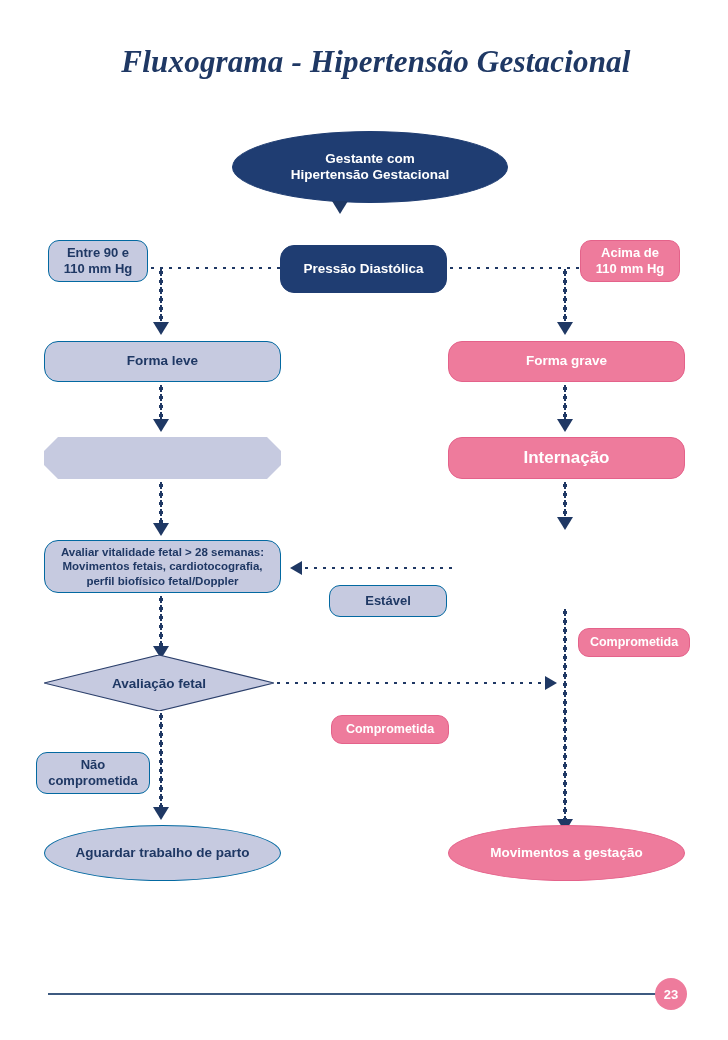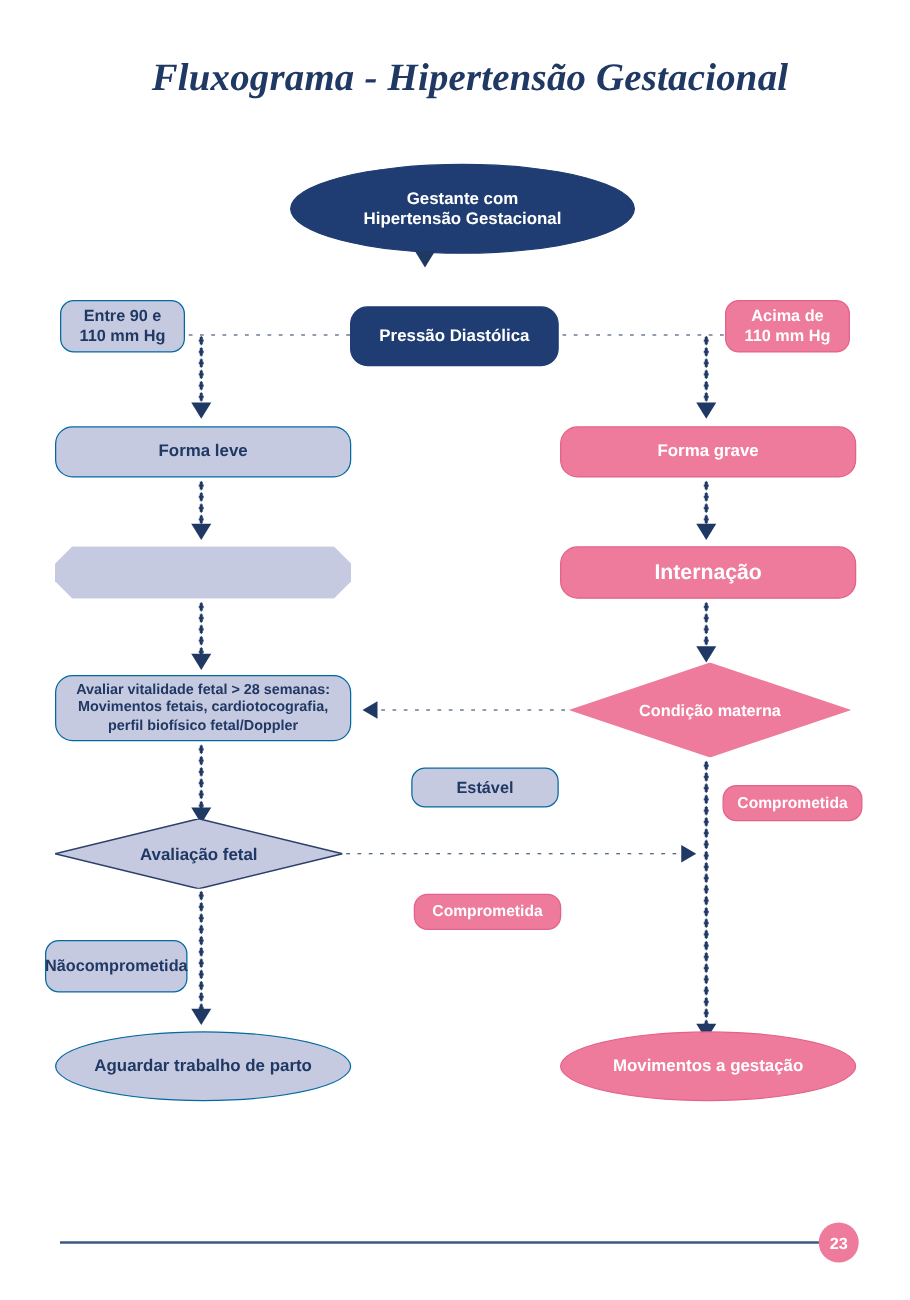--- a/index.html
+++ b/index.html
@@ -191,31 +191,25 @@
 
   <div class="vline" style="left:563px;top:481px;height:38px;"></div>
   <div class="arrow-d" style="left:557px;top:517px;"></div>
 
   <div class="node blue rrect" style="left:44px;top:540px;width:237px;height:53px;font-size:11.5px;flex-direction:column;">
     <span>Avaliar vitalidade fetal &gt; 28 semanas:</span>
     <span>Movimentos fetais, cardiotocografia,</span>
     <span>perfil biofísico fetal/Doppler</span>
   </div>
 
-  <div class="diamond" style="left:455px;top:530px;width:226px;height:76px;">
-    <svg width="226" height="76" viewBox="0 0 226 76">
-      <polygon points="113,0 226,38 113,76 0,38" fill="#EE7B9C"></polygon>
-    </svg>
-    <div class="dlabel" style="font-size:13px;color:#ffffff;">Condição materna</div>
-  </div>
 
   <div class="hline" style="left:302px;top:566px;width:155px;"></div>
   <div class="arrow-l" style="left:290px;top:561px;"></div>
 
-  <div class="node blue pill" style="left:329px;top:585px;width:118px;height:32px;font-size:13px;margin-top:29px;">
+  <div class="node blue pill" style="left:329px;top:585px;width:118px;height:32px;font-size:13px;">
     <span>Estável</span>
   </div>
 
   <div class="vline" style="left:159px;top:595px;height:53px;"></div>
   <div class="arrow-d" style="left:153px;top:646px;"></div>
 
   <div class="vline" style="left:563px;top:608px;height:213px;"></div>
   <div class="arrow-d" style="left:557px;top:819px;"></div>
 
   <div class="node pink pill" style="left:578px;top:628px;width:112px;height:29px;font-size:12.5px;">
@@ -232,21 +226,21 @@
   <div class="hline" style="left:274px;top:681px;width:272px;"></div>
   <div class="arrow-r" style="left:545px;top:676px;"></div>
 
   <div class="node pink pill" style="left:331px;top:715px;width:118px;height:29px;font-size:12.5px;">
     <span>Comprometida</span>
   </div>
 
   <div class="vline" style="left:159px;top:712px;height:97px;"></div>
   <div class="arrow-d" style="left:153px;top:807px;"></div>
 
-  <div class="node blue pill" style="left:36px;top:752px;width:114px;height:42px;font-size:13px;">
+  <div class="node blue pill" style="left:36px;top:752px;width:114px;height:42px;font-size:13px;flex-direction:column;">
     <span>Não</span>
     <span>comprometida</span>
   </div>
 
   <div class="node blue ellipse" style="left:44px;top:825px;width:237px;height:56px;font-size:13.5px;">
     <span>Aguardar trabalho de parto</span>
   </div>
 
   <div class="node pink ellipse" style="left:448px;top:825px;width:237px;height:56px;font-size:13.5px;">
     <span>Movimentos a gestação</span>

